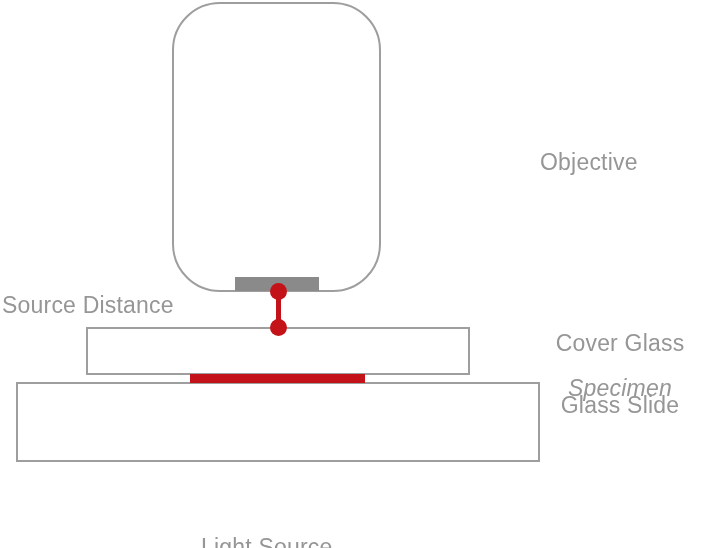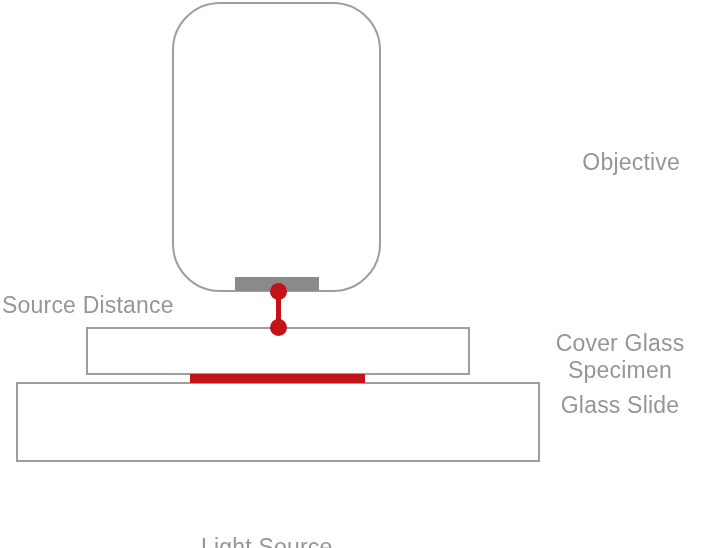--- a/index.html
+++ b/index.html
@@ -97,33 +97,33 @@
     height: 80px;
     border: 2px solid #9e9e9e;
     z-index: 0;
   }
 
   
   #objective-label {
     left: 540px;
     top: 149px;
     width: 140px;
-    text-align: right;
+    text-align: left;
   }
   #working-distance-label {
     left: 2px;
     top: 292px;
   }
   .right-col {
     left: 540px;
     width: 160px;
     text-align: center;
   }
   #cover-glass-label { top: 330px; }
-  #specimen-label   { top: 357px; }
+  #specimen-label   { top: 375px; font-style: italic; }
   #glass-slide-label { top: 392px; }
   #light-source-label {
     left: 201px;
     top: 534px;
   }
 </style>
 </head>
 <body>
 
 <div id="diagram">

